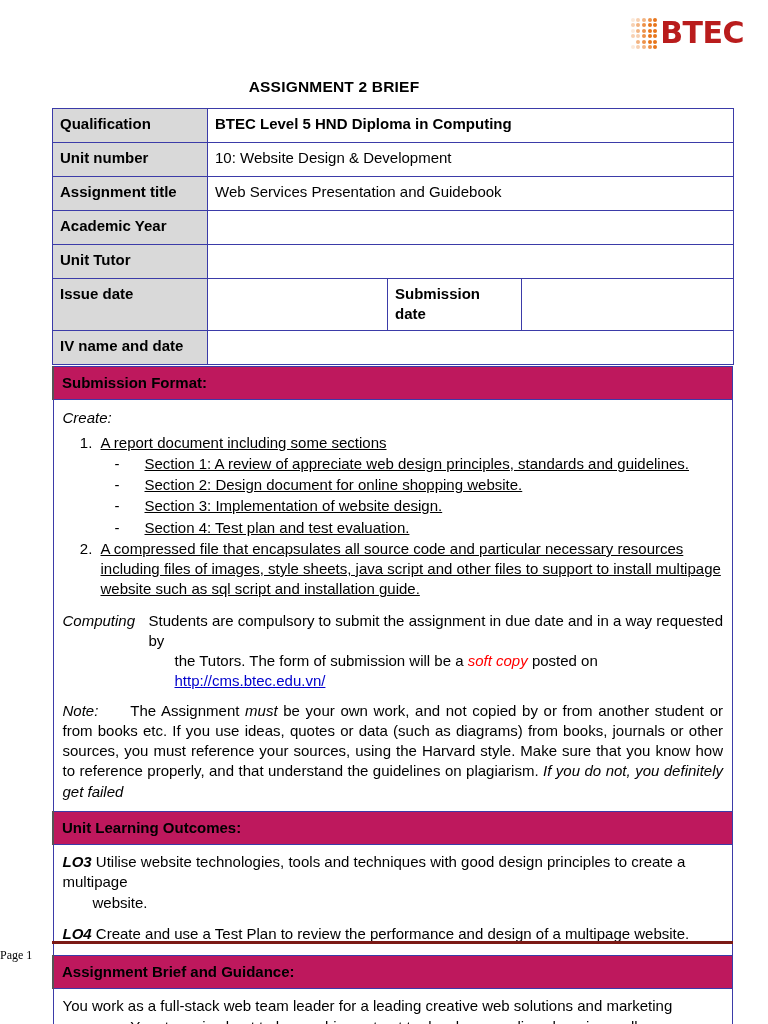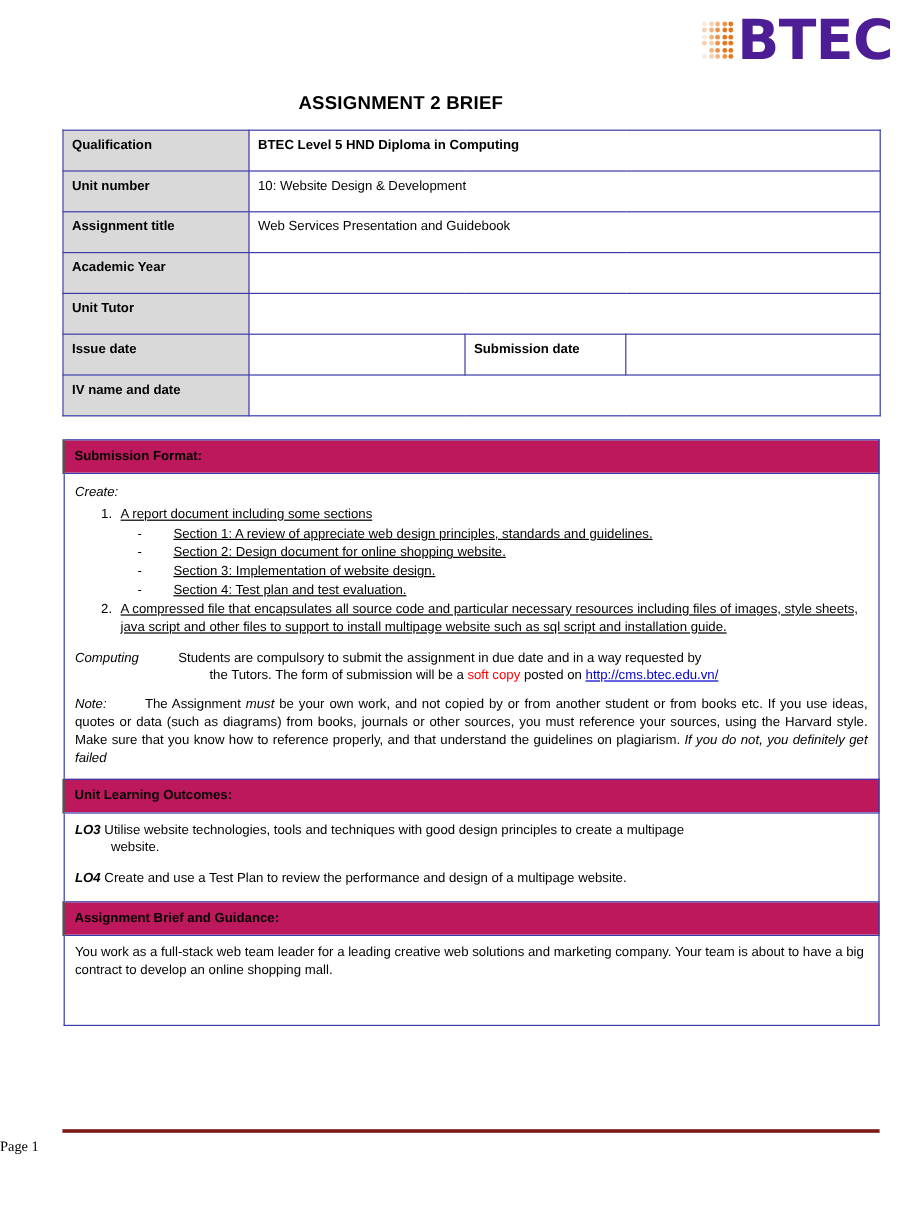--- a/index.html
+++ b/index.html
@@ -49,23 +49,23 @@
   }
   .logo-dots i.d0 { opacity: 0.16; }
   .logo-dots i.d1 { opacity: 0.34; }
   .logo-dots i.d2 { opacity: 0.55; }
   .logo-dots i.d3 { opacity: 0.8; }
   .logo-dots i.d4 { opacity: 1; }
   .logo-dots i.dx { opacity: 0; }
   .logo-text {
     font-family: "DejaVu Sans", sans-serif;
     font-weight: bold;
-    font-size: 46px;
+    font-size: 30px;
     letter-spacing: -0.5px;
-    color: #4c1d95;
+    color: #b91c1c;
     line-height: 1;
   }
 
   
   .doc-title {
     position: absolute;
     top: 78px;
     left: 0;
     width: 668px;
     text-align: center;
@@ -78,21 +78,21 @@
   .tbl {
     position: absolute;
     left: 52px;
     width: 681px;
     border-collapse: collapse;
     table-layout: fixed;
   }
   .tbl td {
     border: 1px solid #3B3BA8;
     padding: 5px 7px;
-    font-size: 11px;
+    font-size: 15px;
     vertical-align: top;
     line-height: 1.35;
   }
   .tbl-info { top: 108px; }
   .tbl-info td { height: 23px; }
   .lbl {
     background: #D9D9D9;
     font-weight: bold;
     width: 155px;
     border-left: 2px solid #555;
@@ -114,21 +114,21 @@
   }
   .sec-body {
     background: #ffffff;
     padding: 7px 9px 9px 9px !important;
     font-size: 11.5px;
     line-height: 1.5;
   }
 
   .it { font-style: italic; }
   .bd { font-weight: bold; font-style: italic; }
-  .red { color: #FF0000; }
+  .red { color: #FF0000; font-style: italic; }
   .link { color: #0000CC; text-decoration: underline; }
 
   .fmt-label { font-style: italic; margin: 1px 0 4px 0; }
 
   ol.numlist {
     margin: 0 0 0 0;
     padding-left: 34px;
   }
   ol.numlist > li {
     margin: 0 0 1px 0;

